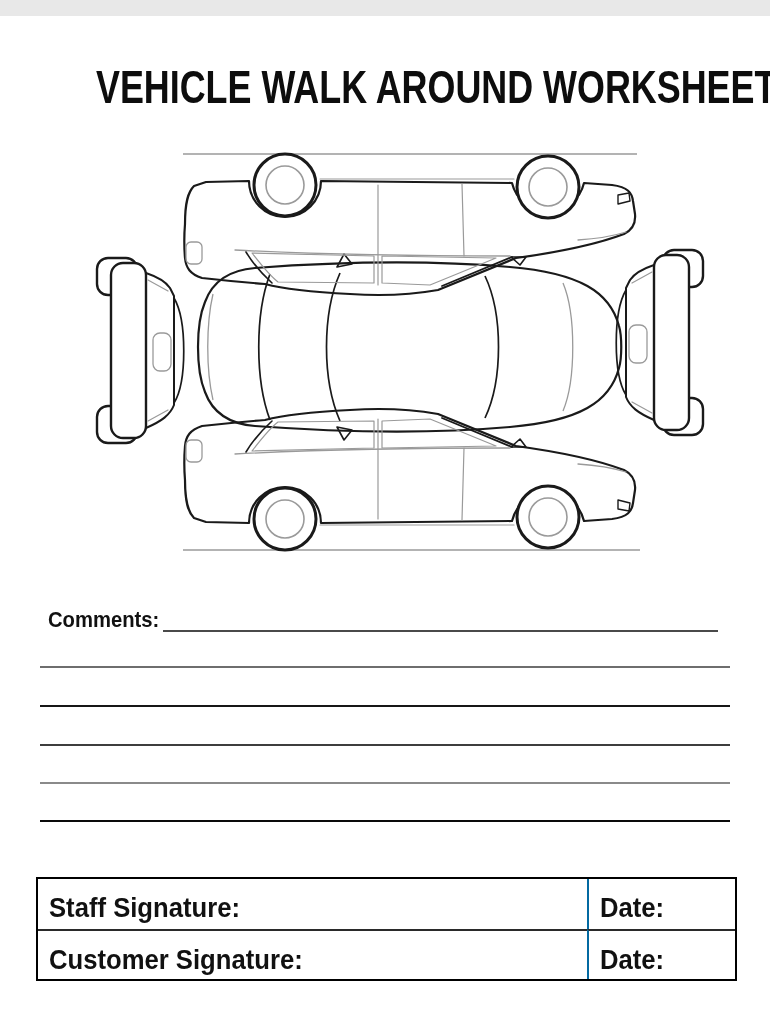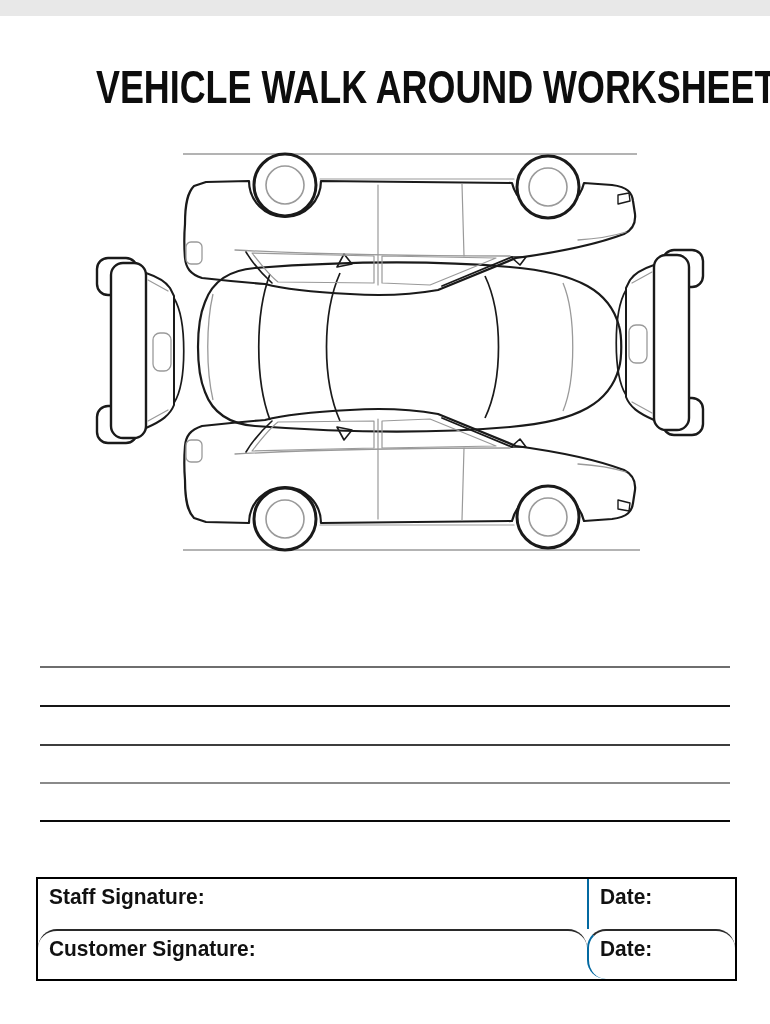--- a/index.html
+++ b/index.html
@@ -42,27 +42,27 @@
   .rule-5{top:804px;border-top:2px solid #0a0a0a;}
   
   .sig-table{
     position:absolute;left:36px;top:861px;width:697px;
     border:2px solid #000;
     display:grid;
     grid-template-columns:1fr 148px;
     grid-template-rows:50px 50px;
   }
   .sig-cell{
-    padding:5px 4px 0 11px;
-    font-size:22px;font-weight:bold;
+    padding:14px 4px 0 11px;
+    font-size:27px;font-weight:bold;
     box-sizing:border-box;
     background:#fff;
   }
   .cell-date{border-left:2px solid #0369a1;}
-  .cell-row2{border-top:2px solid #2a2a2a;border-radius:19px;}
+  .cell-row2{border-top:2px solid #2a2a2a;}
   .sig-cell span{display:inline-block;transform:scaleX(0.95);transform-origin:left top;white-space:nowrap;}
 </style>
 </head>
 <body>
 
 <div class="sheet">
 
   <div class="title-wrap">
     <span class="title-inner">VEHICLE WALK AROUND WORKSHEET</span>
   </div>
@@ -171,20 +171,24 @@
       <g>
         <use href="#endview" transform="translate(10,124)"></use>
       </g>
 
       <g>
         <use href="#endview" transform="translate(620,116) scale(-1,1)"></use>
       </g>
     </svg>
   </div>
 
+  <div class="comments-row">
+    <span class="comments-label">Comments:</span>
+    <span class="comments-underline"></span>
+  </div>
   <div class="rule rule-1"></div>
   <div class="rule rule-2"></div>
   <div class="rule rule-3"></div>
   <div class="rule rule-4"></div>
   <div class="rule rule-5"></div>
 
   <div class="sig-table">
     <div class="sig-cell">
       <span>Staff Signature:</span>
     </div>

